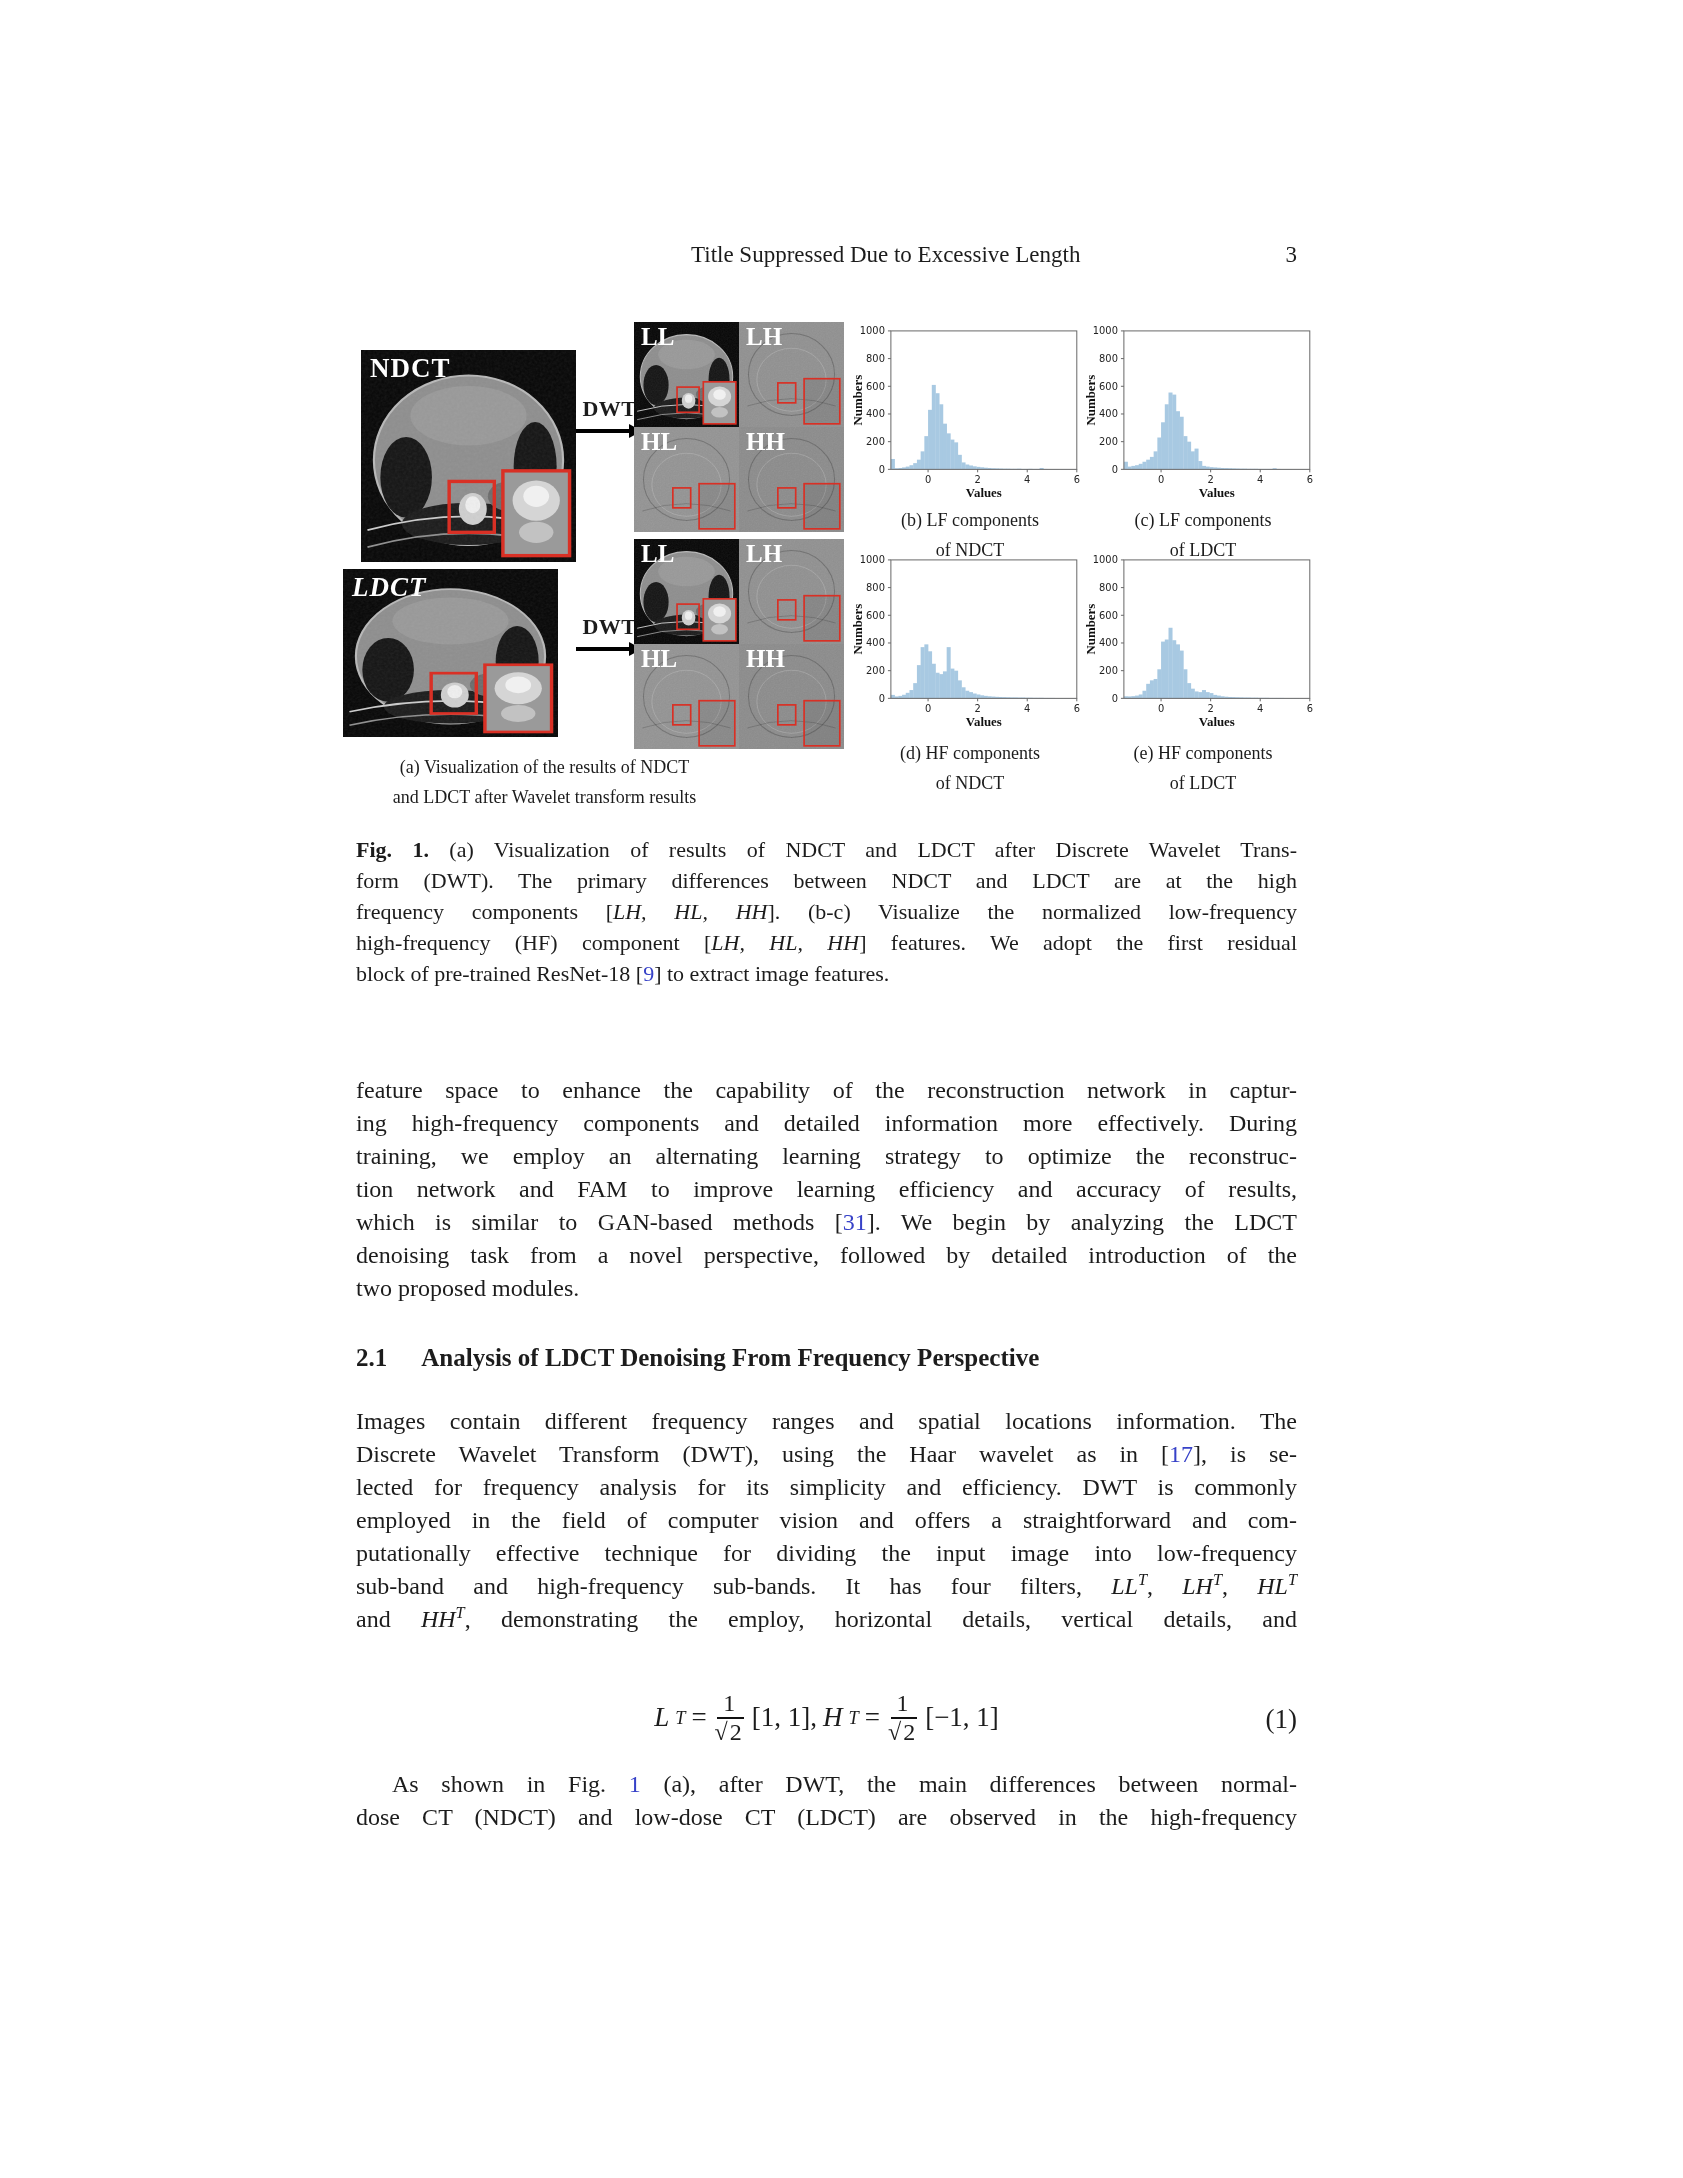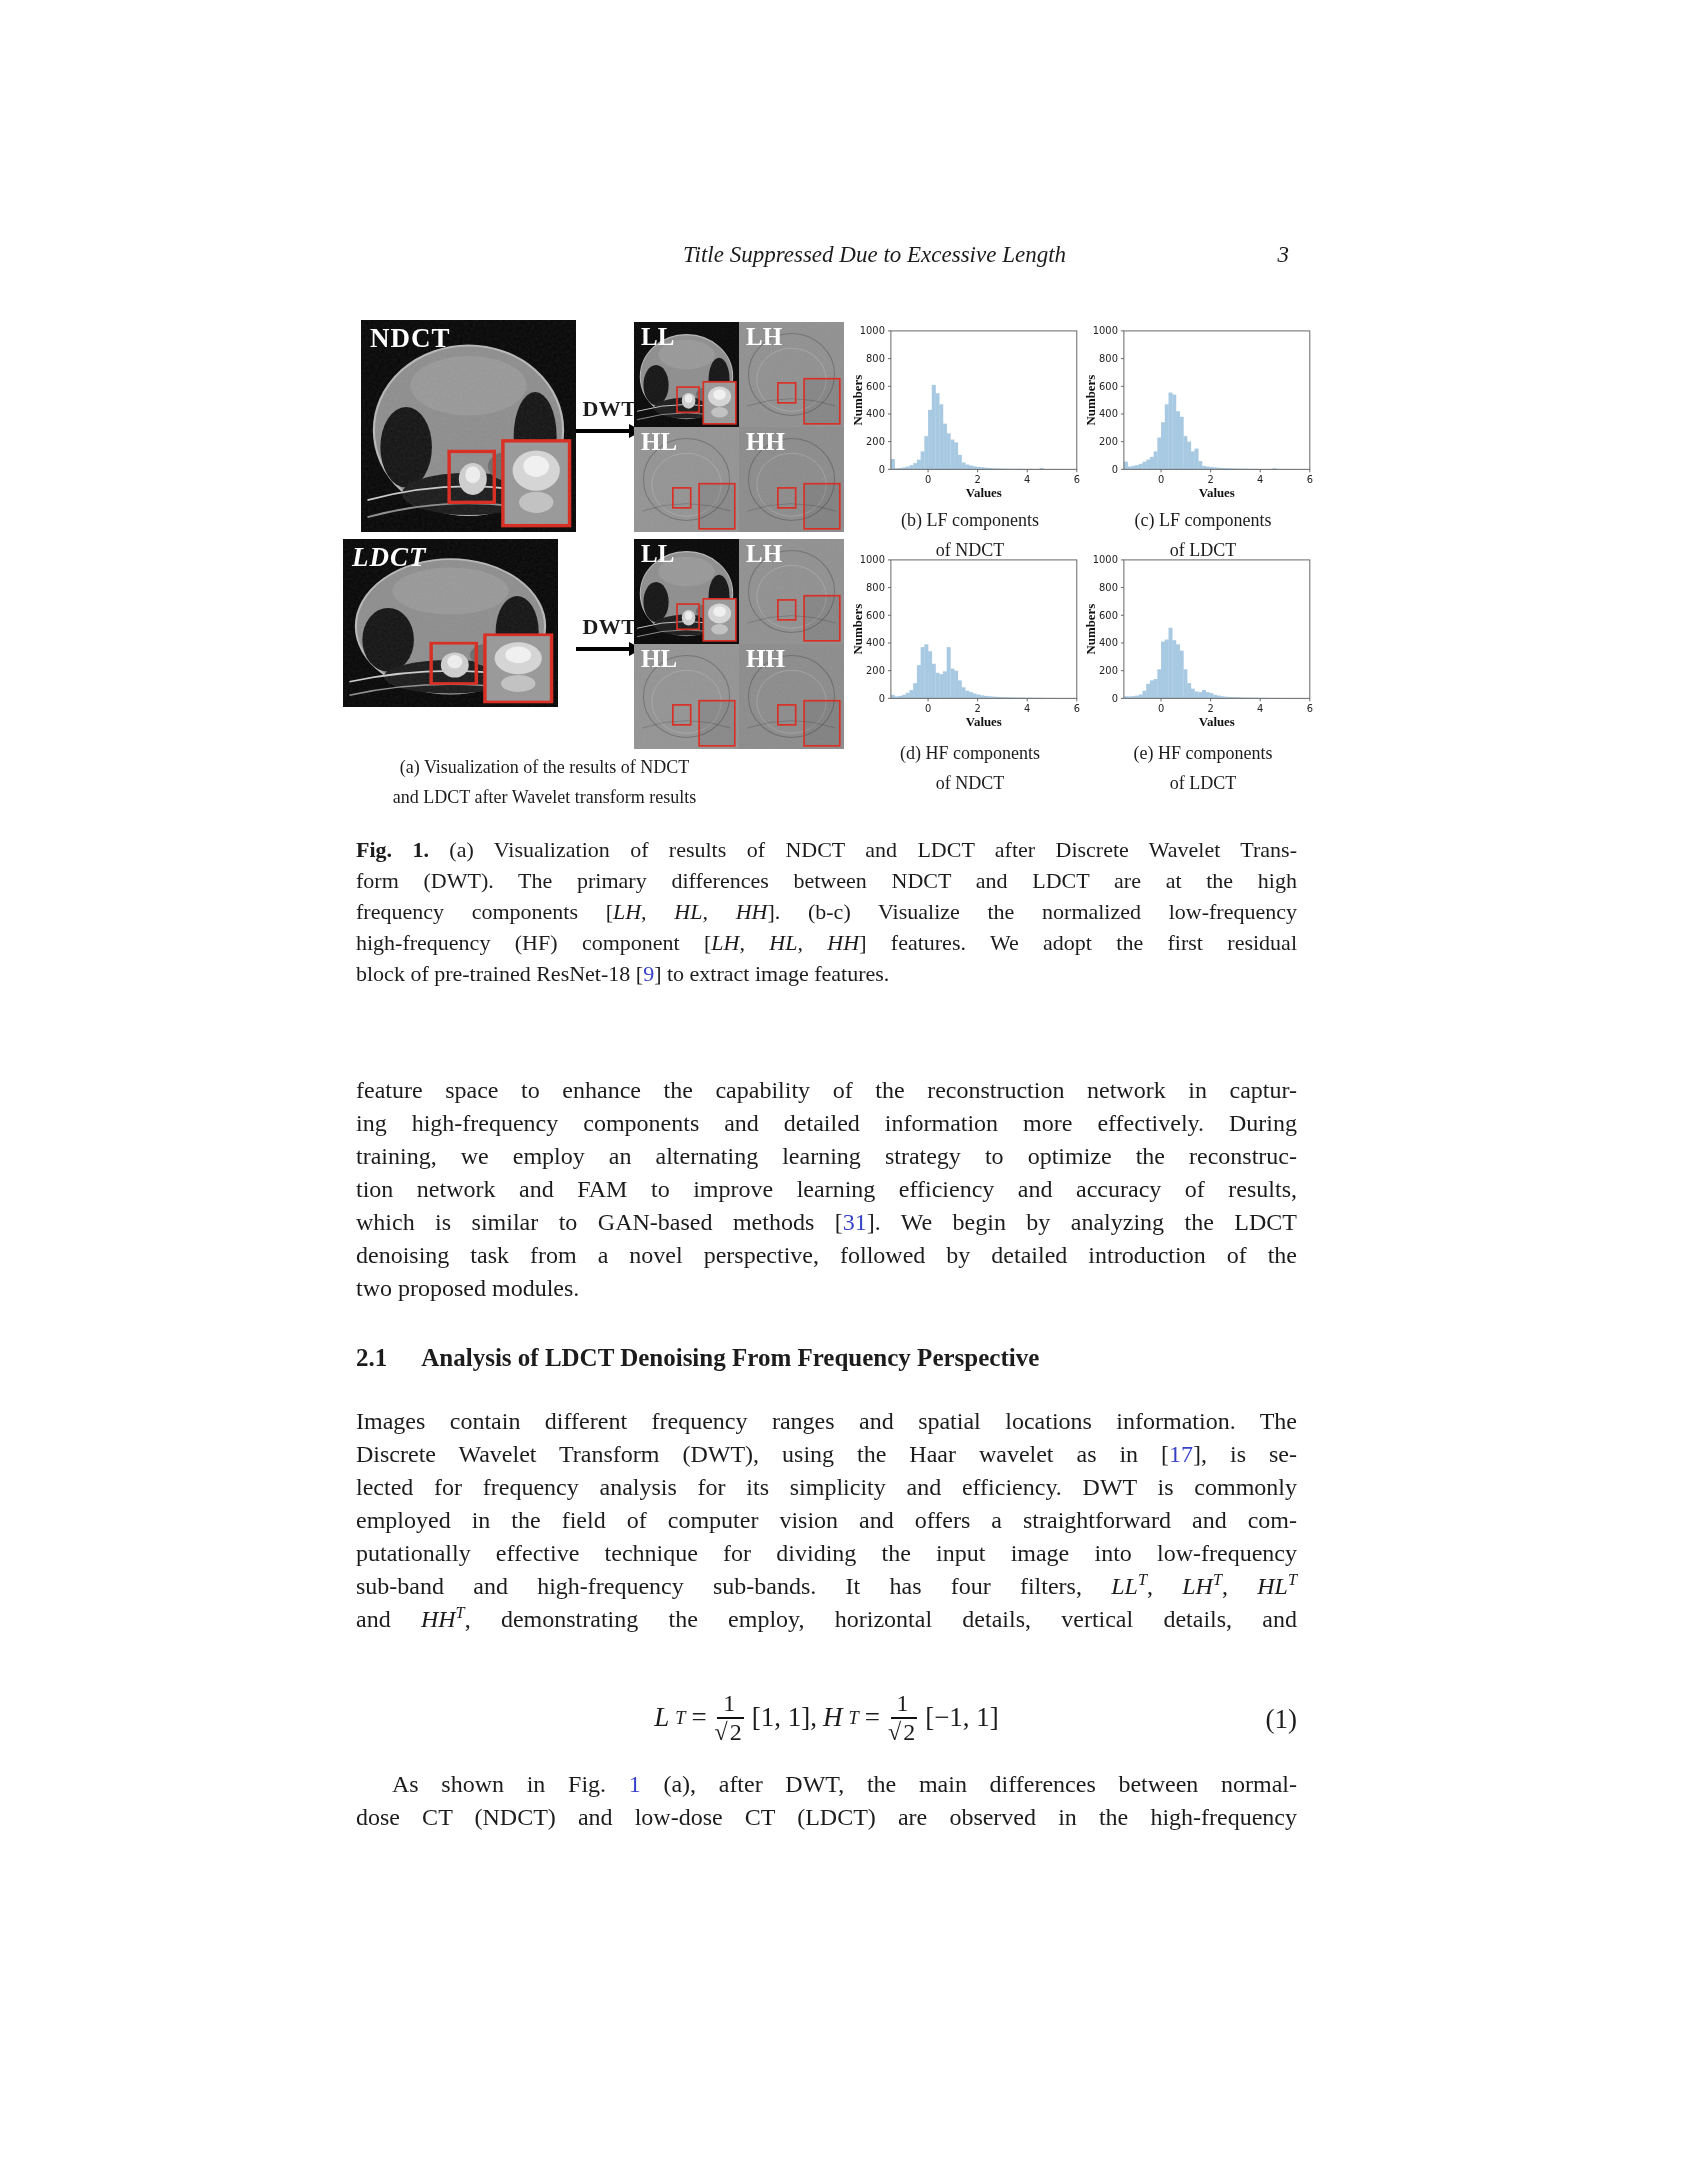--- a/index.html
+++ b/index.html
@@ -1,24 +1,24 @@
 <!DOCTYPE html>
 <html><head>
 <meta charset="utf-8">
 <style>
   html,body{margin:0;padding:0;background:#ffffff;}
   .page{position:relative;width:1683px;height:2178px;background:#ffffff;overflow:hidden;
         font-family:"Liberation Serif", serif;color:#1c1c1c;}
   
-  .header{position:absolute;left:348px;top:242px;width:941px;height:30px;font-size:23px;font-style:italic;}
+  .header{position:absolute;left:356px;top:242px;width:941px;height:30px;font-size:23px;}
   .header .htitle{position:absolute;left:335px;top:0;}
   .header .hpage{position:absolute;right:0;top:0;}
   
   .fig{position:absolute;left:0;top:0;width:1683px;height:822px;}
-  .panel{position:absolute;overflow:hidden;background:#000;}
+  .panel{position:absolute;overflow:hidden;background:#000;margin-top:30px;}
   .panel svg{position:absolute;left:0;top:0;width:100%;height:100%;}
   .panel-label{position:absolute;left:9px;top:3px;color:#fff;font-weight:bold;font-size:27px;
                letter-spacing:1px;z-index:5;}
   .grid{position:absolute;display:grid;grid-template-columns:1fr 1fr;grid-template-rows:1fr 1fr;}
   .quad{position:relative;overflow:hidden;}
   .quad svg{position:absolute;left:0;top:0;width:100%;height:100%;}
   .quad-label{position:absolute;left:7px;top:1px;color:#fff;font-weight:bold;font-size:25px;z-index:5;}
   .dwt{position:absolute;width:67px;text-align:center;}
   .dwt-label{font-weight:bold;font-size:22px;letter-spacing:0.5px;}
   .dwt-arrow{position:relative;height:14px;margin-top:2px;}

